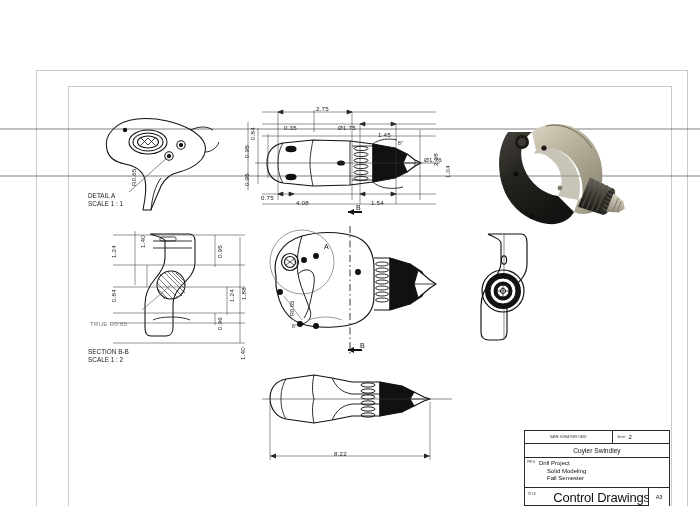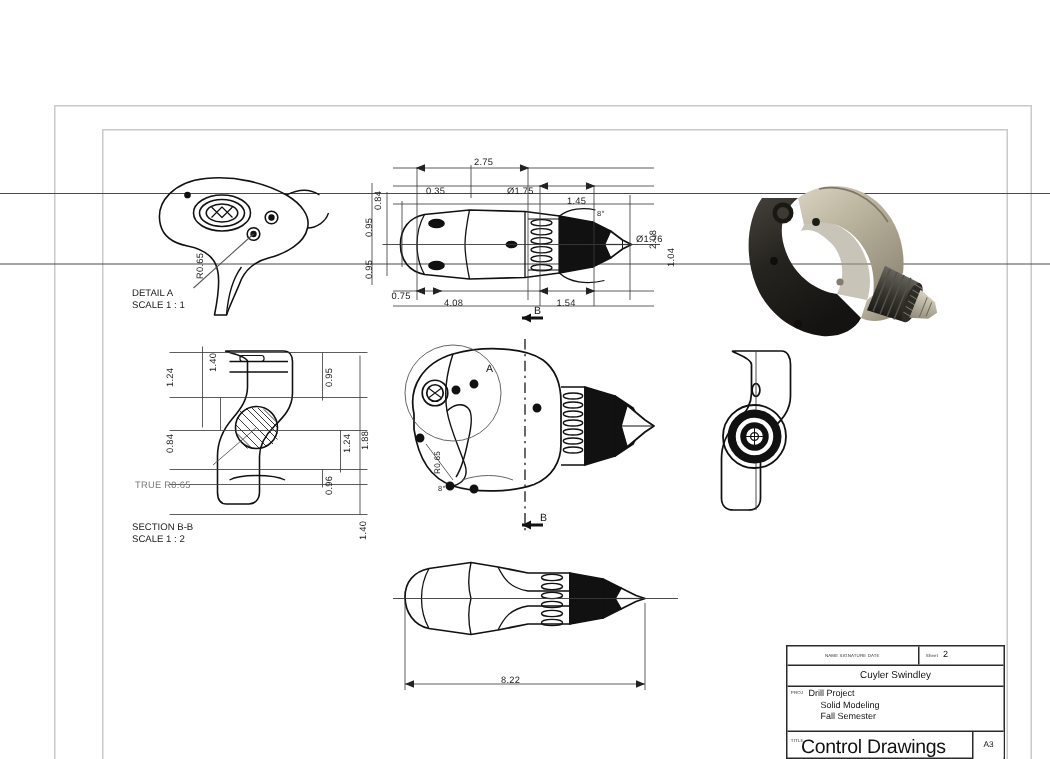--- a/index.html
+++ b/index.html
@@ -382,20 +382,20 @@
     <span class="tb-name">Cuyler Swindley</span>
   </div>
 
   <div class="tb-row" style="height:30px;padding:2px 3px;">
     <span class="tb-tiny" style="position:absolute;left:2px;top:2px;">PROJ</span>
     <div class="tb-proj" style="margin-left:11px;">Drill Project</div>
     <div class="tb-proj" style="margin-left:19px;">Solid Modeling</div>
     <div class="tb-proj" style="margin-left:19px;">Fall Semester</div>
   </div>
 
-  <div style="height:19px;display:flex;align-items:center;position:relative;">
+  <div style="height:19px;display:flex;align-items:center;position:relative;justify-content:center;">
     <span class="tb-tiny" style="position:absolute;left:2px;top:4px;">TITLE</span>
     <span class="tb-title" style="margin-left:9px;">Control Drawings</span>
     <div style="position:absolute;right:0;top:0;width:20px;height:18px;border-left:1px solid #2a2a2a;display:flex;align-items:center;justify-content:center;background:#fff;">
       <span class="tb-size">A3</span>
     </div>
   </div>
 </div>
 
 </body></html>

